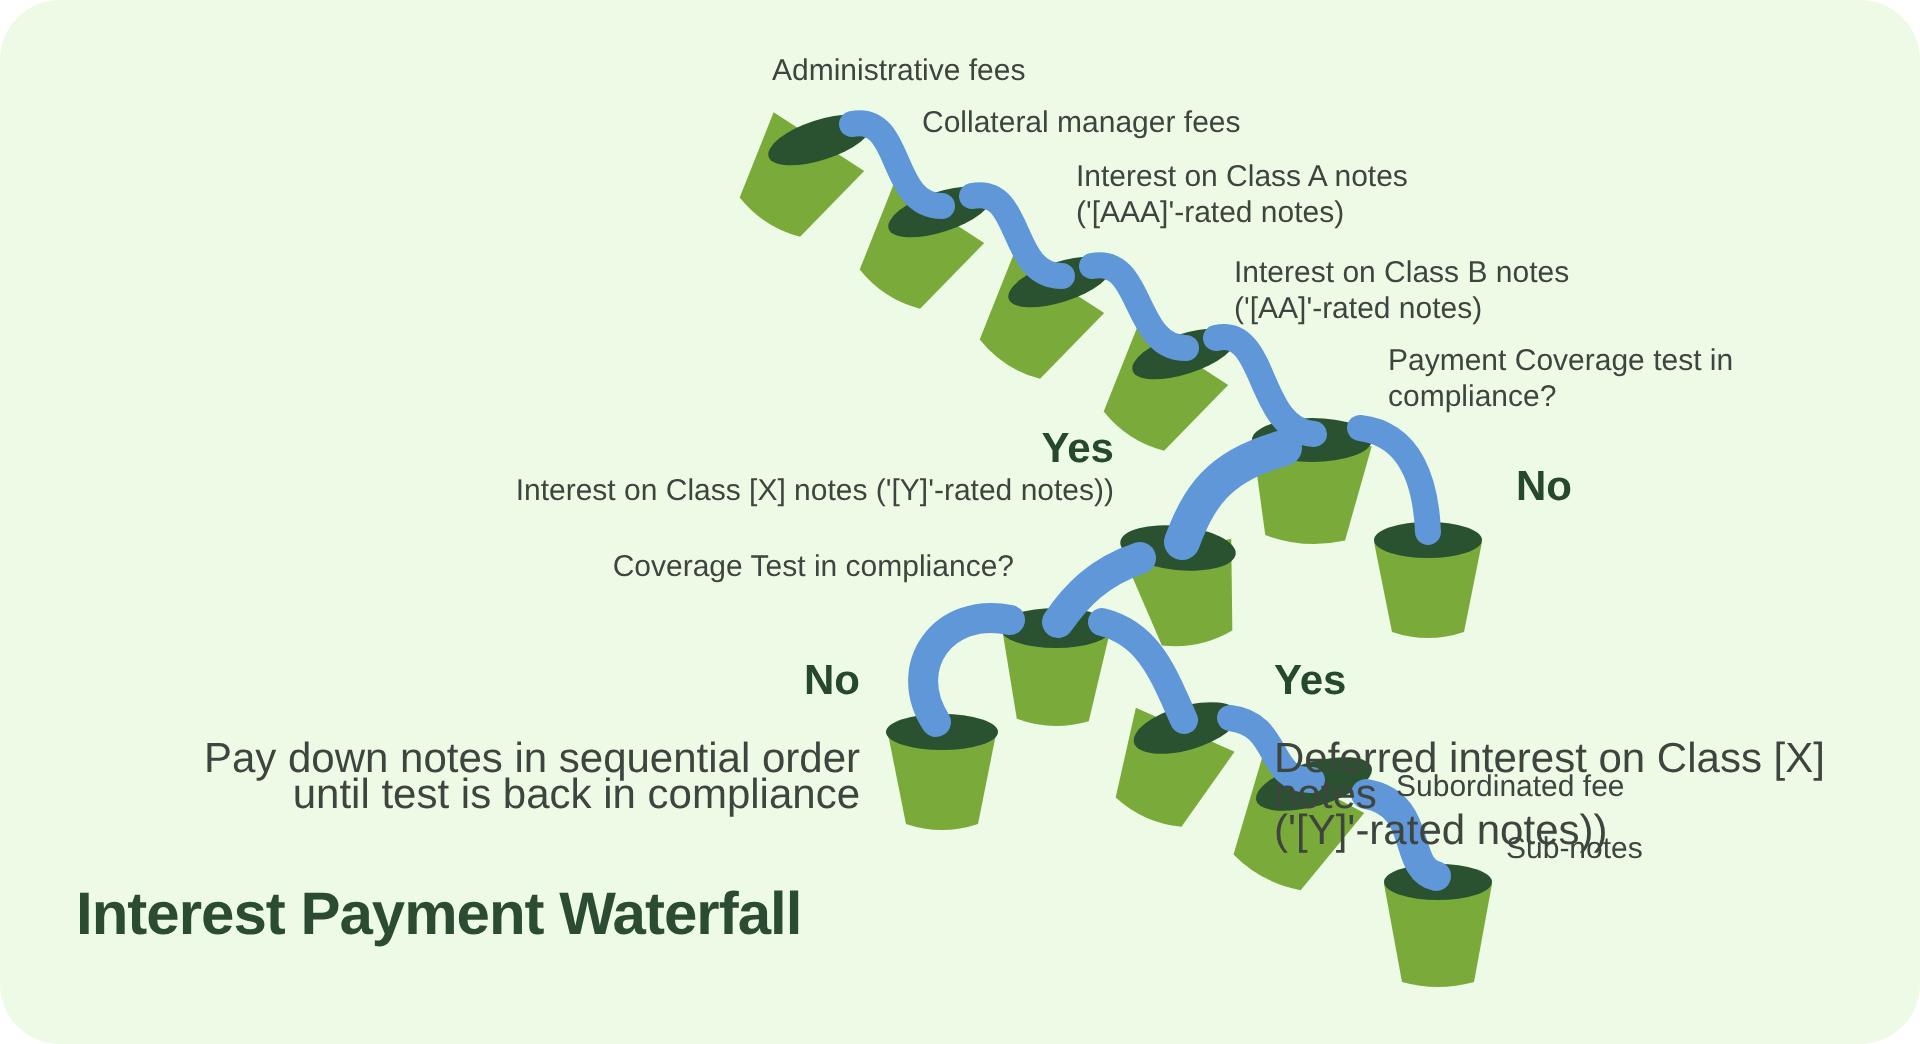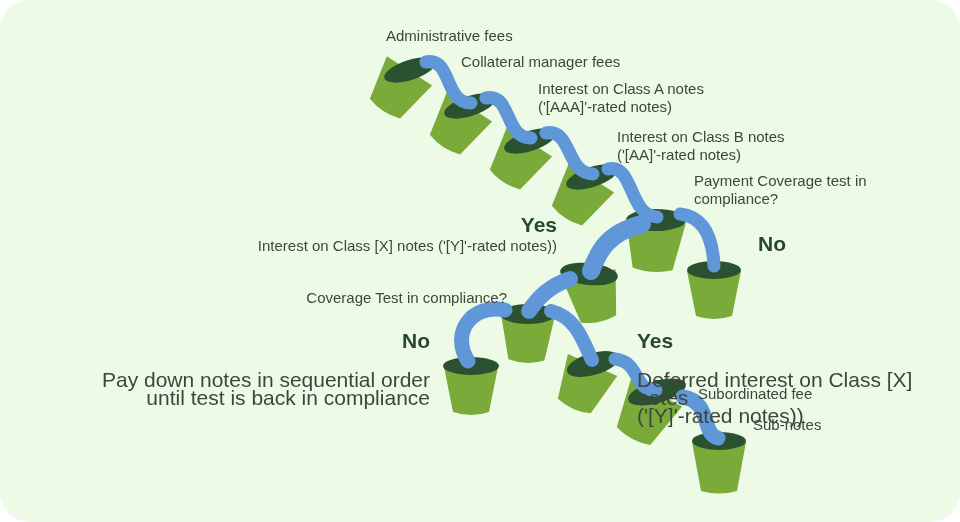--- a/index.html
+++ b/index.html
@@ -119,31 +119,32 @@
 compliance?</div>
 
   <div class="yn" style="left:758px;top:217px;width:190px;">
     <div>No</div>
   </div>
 
   <div class="yn r" style="right:403px;top:216px;">Yes</div>
 
   <div class="lbl r" style="right:403px;top:237px;">Interest on Class [X] notes ('[Y]'-rated notes))</div>
 
-  <div class="lbl r" style="right:453px;top:289px;text-align:right;">Coverage Test in compliance?</div>
+  <div class="lbl r" style="right:453px;top:275px;text-align:right;">Coverage Test in compliance?</div>
 
   <div class="yn r" style="right:530px;top:314px;">
     <div>No</div>
     <div class="txt">Pay down notes in sequential order
 until test is back in compliance</div>
   </div>
 
   <div class="yn" style="left:637px;top:314px;">
     <div>Yes</div>
     <div class="txt">Deferred interest on Class [X] notes
 ('[Y]'-rated notes))</div>
   </div>
 
   <div class="lbl" style="left:698px;top:385px;">Subordinated fee</div>
 
   <div class="lbl" style="left:753px;top:416px;">Sub-notes</div>
 
+  <div class="title">Interest Payment Waterfall</div>
 </div>
 
 </body></html>

